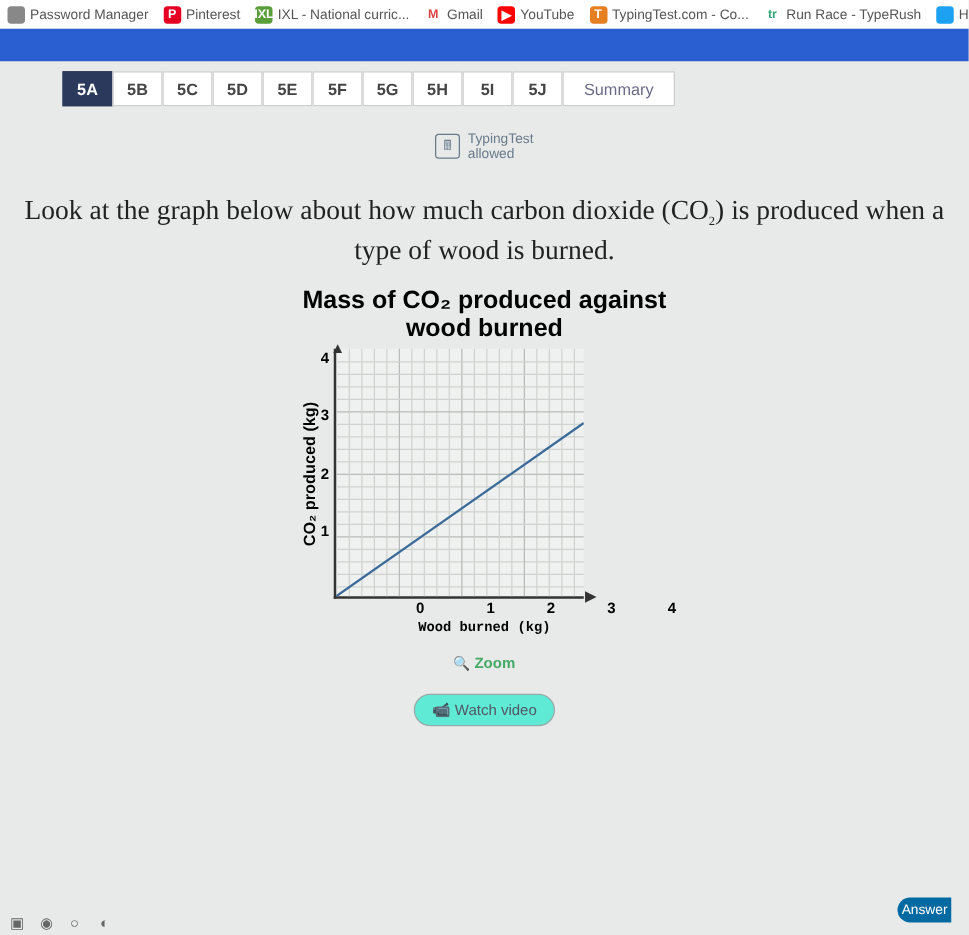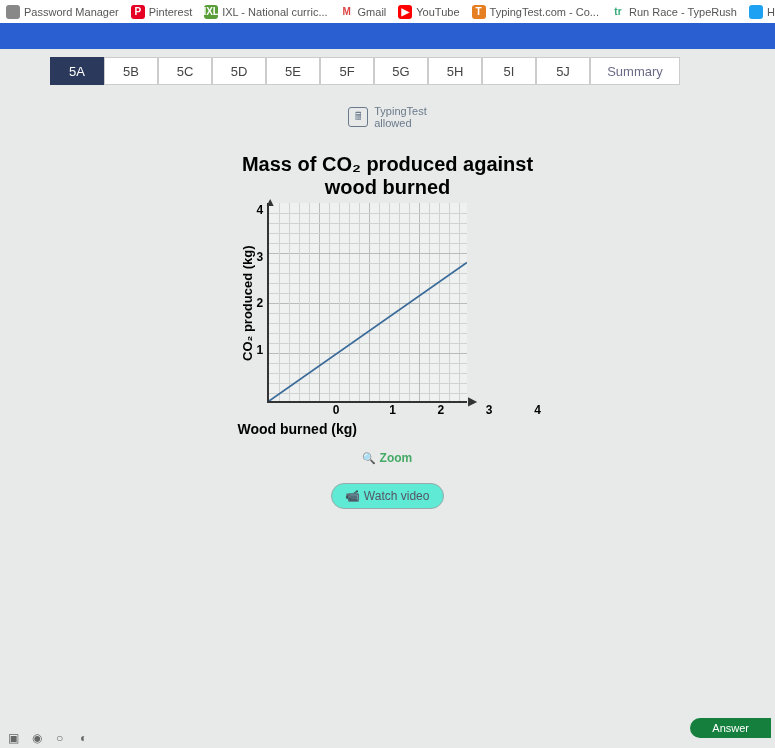--- a/index.html
+++ b/index.html
@@ -24,26 +24,26 @@
   }
   .bm { display: inline-flex; align-items: center; gap: 4px; cursor: pointer; }
   .bm-icon { width:14px; height:14px; display:inline-flex; align-items:center; justify-content:center; border-radius:3px; font-size:10px; font-weight:bold; }
   .bluebar { height: 26px; background: #2a5fd1; width:100%; }
   .tabs {
     display:flex;
     margin: 8px 0 0 50px;
     font-size: 13px;
   }
   .tab {
-    width: 54px; height:28px;
+    width: 40px; height:28px;
     display:flex; align-items:center; justify-content:center;
     background:#fff; color:#444;
     border:1px solid #ccc;
     cursor:pointer;
-    font-weight:400;
+    font-weight:700;
   }
   .tab.active { background:#2b3a5c; color:#fff; border-color:#2b3a5c; }
   .tab.summary { width:90px; color:#6a6a88; font-weight:500;}
   .midrow {
     display:flex; align-items:center; justify-content:center;
     gap:12px; margin-top:20px;
   }
   .bookwork {
     background:#26314e; color:#fff; font-size:12px;
     padding:7px 12px; border-radius:3px;
@@ -86,34 +86,34 @@
   .major { background:#b8bcb8; }
   .dataline {
     position:absolute; left:0; top:0; width:100%; height:100%;
     pointer-events:none;
   }
   .arrowY { position:absolute; left:-5px; top:-8px; font-size:12px; color:#333;}
   .arrowX { position:absolute; right:-10px; bottom:-7px; font-size:12px; color:#333;}
   .xticks { display:flex; width:200px; margin-left:auto; font-size:12px; font-weight:bold; }
   .xticks span { flex:1; text-align:center; transform:translateX(50%);}
   .xticks .zero { position:relative; left:-8px; flex:0; }
-  .xlabel { font-size:14px; font-weight:bold; margin-top:4px; font-family:Liberation Sans, sans-serif;}
+  .xlabel { font-size:11px; font-weight:bold; text-align:center; margin-top:4px; font-family:Liberation Mono, monospace;}
   .zoom { text-align:center; margin-top:14px; font-size:12px; color:#4a6; font-weight:bold; cursor:pointer;}
   .zoom::before { content:"🔍 "; font-size:11px;}
   .watch {
     display:block; margin:18px auto 0 auto;
     border:1px solid #9aa; border-radius:16px;
     padding:5px 14px; font-size:12px; color:#556;
     background:#5eead4; cursor:pointer; width:fit-content;
   }
   .watch::before { content:"📹 "; }
   .answer-pill {
-    position:absolute; right:4px; bottom:10px;
-    background:#15803d; color:#fff; font-size:11px;
-    padding:4px 22px; border-top-left-radius:10px; border-bottom-left-radius:10px;
+    position:absolute; right:14px; bottom:10px;
+    background:#0369a1; color:#fff; font-size:11px;
+    padding:4px 3px; border-top-left-radius:10px; border-bottom-left-radius:10px;
   }
   .taskbar {
     position:absolute; left:0; bottom:0; height:20px;
     display:flex; align-items:center; gap:10px; padding:0 8px;
     font-size:12px; color:#666;
   }
   .taskbar span { width:14px; height:14px; display:inline-block; }
 </style>
 </head>
 <body>
@@ -173,20 +173,23 @@
   <div class="calc">
     <div class="calc-icon">🖩</div>
     <div>
       <div>TypingTest</div>
       <div>allowed</div>
     </div>
   </div>
 </div>
 
 <div class="question">
+  <p>
+    <span>Look at the graph below about how much carbon dioxide </span><span>(CO</span><span class="sub">2</span><span>)</span><span> is produced when a type of wood is burned.</span>
+  </p>
 </div>
 
 <div class="chart-wrap">
   <div class="chart-title">Mass of CO₂ produced against wood burned</div>
   <div class="chart-body">
     <div class="ylabel">CO₂ produced (kg)</div>
     <div class="yticks" id="yticks">
         <div>4</div>
         <div>3</div>
         <div>2</div>

